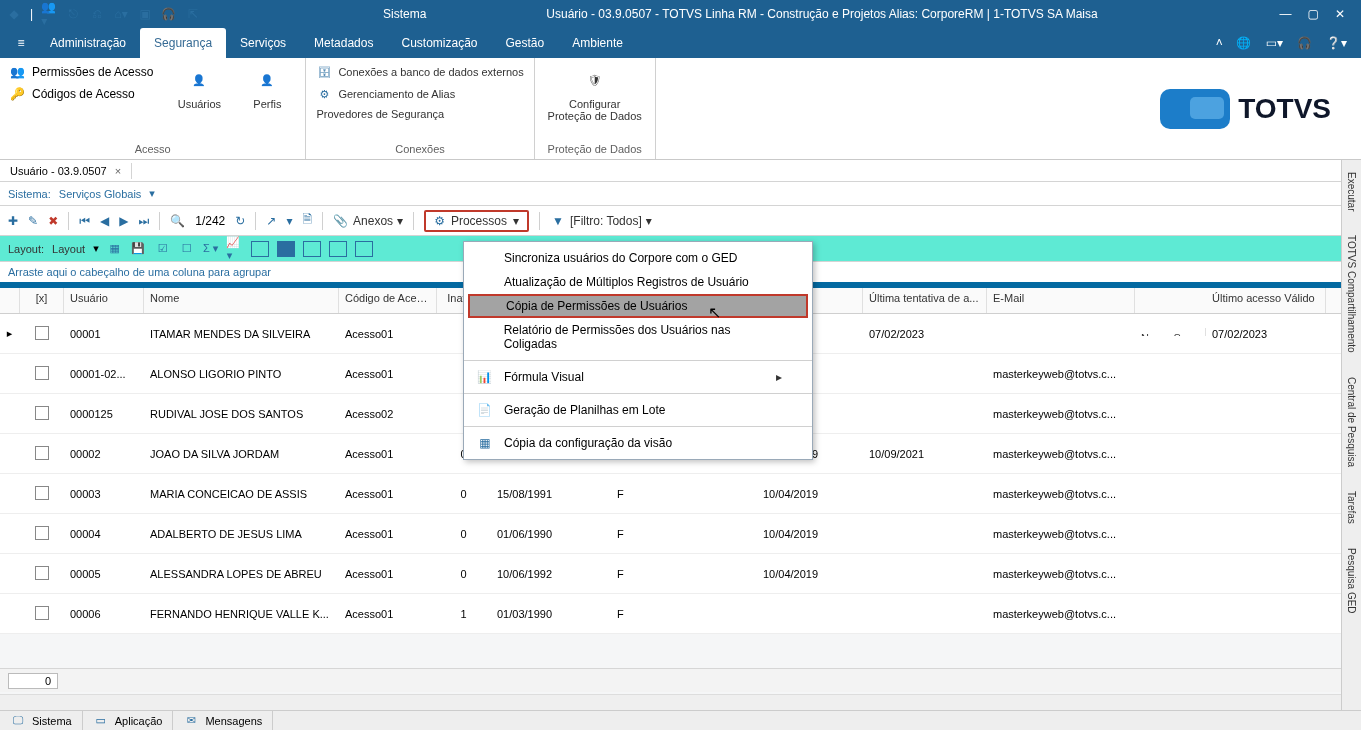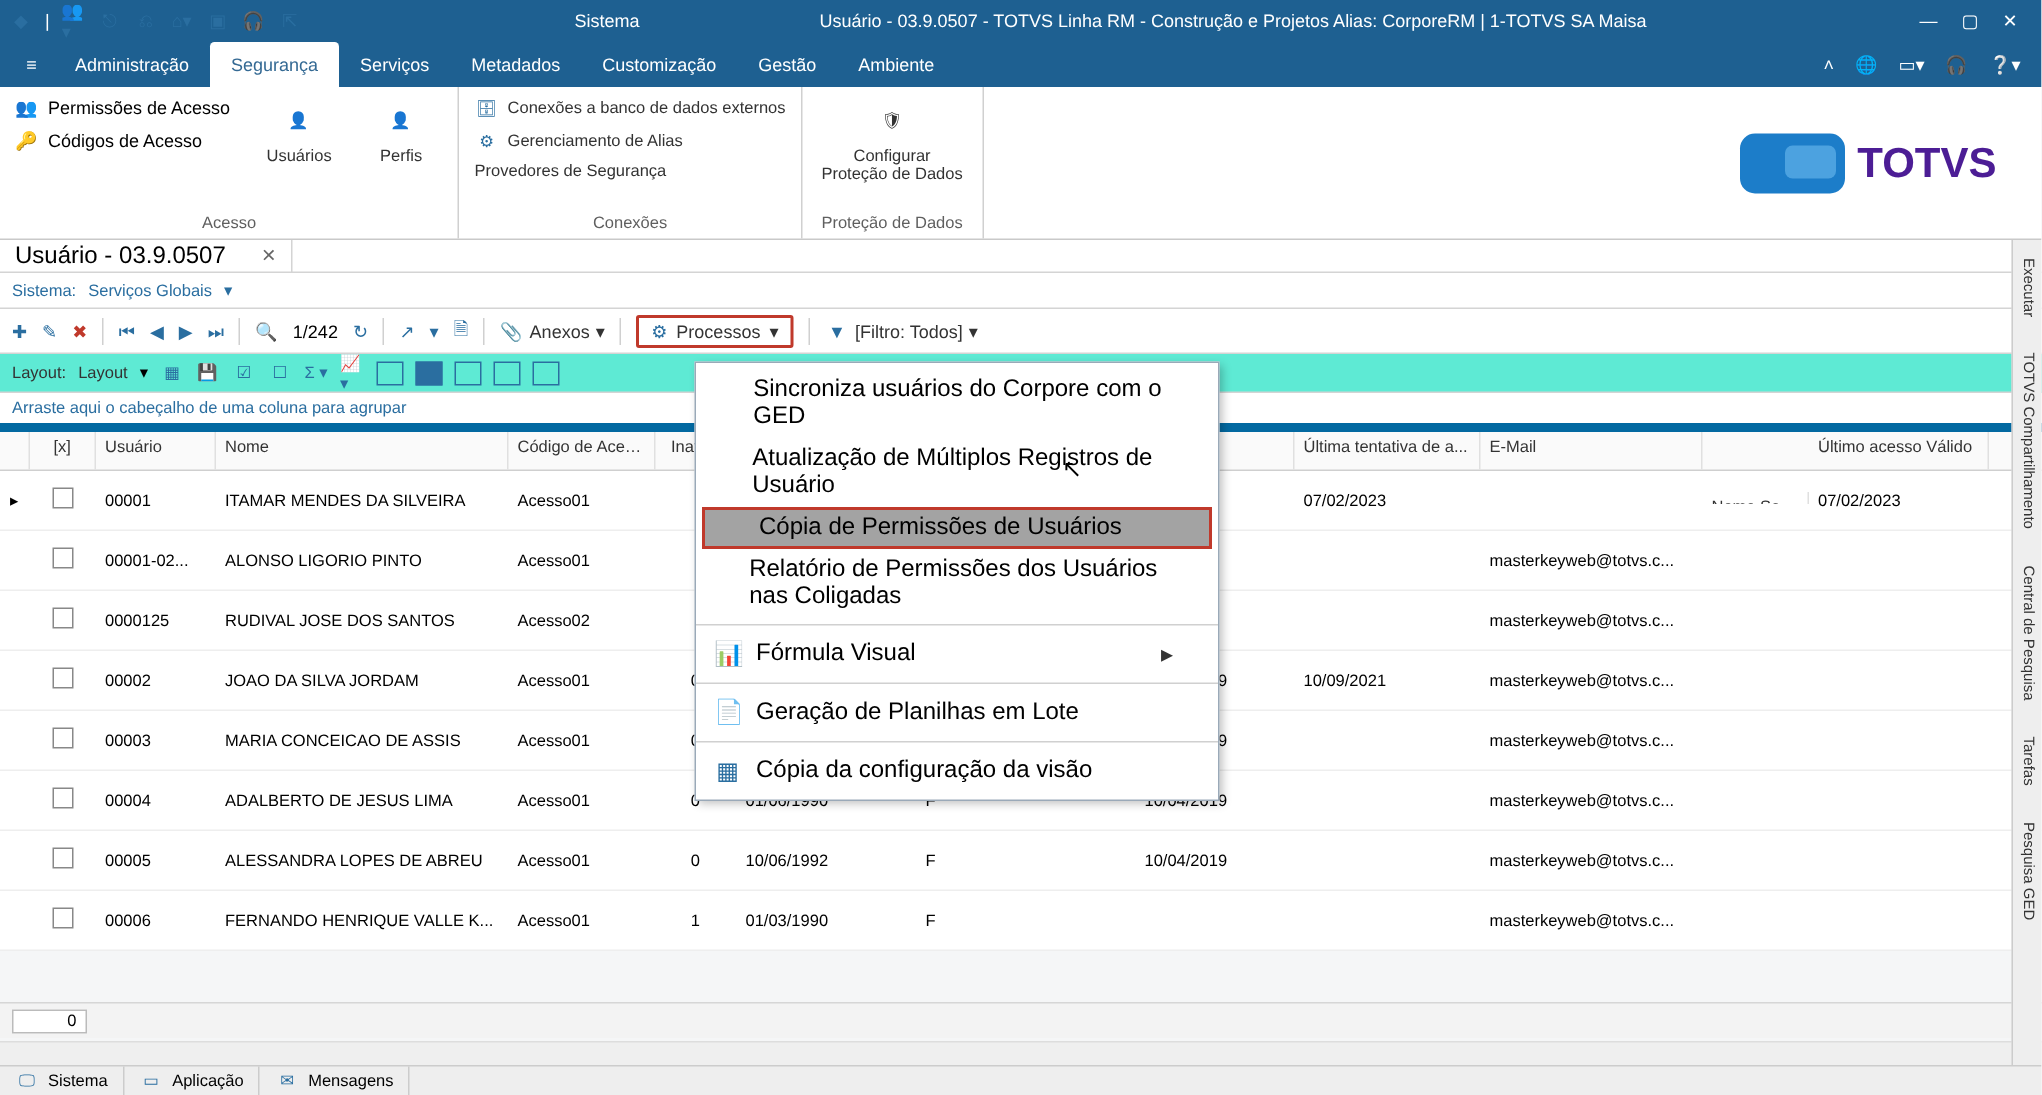--- a/index.html
+++ b/index.html
@@ -20,23 +20,23 @@
   .rgroup .label { text-align: center; font-size: 11px; color: #5f5f5f; padding: 2px 0 4px; }
   .rbtn-v { display: flex; flex-direction: column; align-items: center; gap: 2px; width: 56px; text-align:center; font-size: 11px; color: #333; cursor: pointer; }
   .rbtn-v .ico { width: 32px; height: 32px; display:flex; align-items:center; justify-content:center; }
   .rlist { display: flex; flex-direction: column; gap: 6px; font-size: 11px; color: #333; }
   .rlist .it { display: flex; align-items: center; gap: 6px; cursor: pointer; }
   .acesso-left { display: flex; flex-direction: column; gap: 6px; padding-right: 6px; }
   .acesso-left .it { display: flex; align-items: center; gap: 6px; }
   .logo { margin-left: auto; display: flex; align-items: center; padding: 0 30px; }
   .logo-mark { width: 70px; height: 40px; background: #1c7dc9; border-radius: 10px; margin-right: 8px; position: relative; }
   .logo-mark::after { content: ""; position: absolute; right: 6px; top: 8px; width: 34px; height: 22px; background: #4ca2e0; border-radius: 5px; }
-  .logo-text { color: #4c1d95; font-weight: 600; font-size: 28px; letter-spacing: 0px; }
+  .logo-text { color: #0f172a; font-weight: 600; font-size: 28px; letter-spacing: 0px; }
   .tab-strip { height: 22px; background: #fff; display: flex; align-items: center; border-bottom: 1px solid #d4d4d4; }
-  .doc-tab { padding: 2px 10px; border-right: 1px solid #d4d4d4; display: flex; align-items: flex-end; gap: 24px; font-size: 16px; }
+  .doc-tab { padding: 2px 10px; border-right: 1px solid #d4d4d4; display: flex; align-items: flex-end; gap: 8px; font-size: 11px; }
   .doc-tab .x { color: #666; cursor: pointer; }
   .sistema-row { height: 24px; background: #fff; display: flex; align-items: center; gap: 8px; padding: 0 8px; border-bottom: 1px solid #d4d4d4; font-size: 11px; }
   .sistema-row .k { color: #2a6ea0; }
   .toolbar { height: 30px; background: #fff; display: flex; align-items: center; gap: 10px; padding: 0 8px; border-bottom: 1px solid #d4d4d4; }
   .tbtn { display: flex; align-items: center; gap: 4px; color: #2a6ea0; cursor: pointer; }
   .tbtn.red { color: #c0392b; }
   .tbtn.dark { color: #333; }
   .sep { width: 1px; height: 18px; background: #d0d0d0; }
   .pager { display: flex; align-items: center; gap: 4px; }
   .processos { border: 2px solid #c0392b; border-radius: 2px; padding: 2px 8px; display: flex; align-items: center; gap: 6px; color: #333; }
@@ -59,21 +59,21 @@
   .w-cod { width: 98px; }
   .w-ina { width: 54px; text-align:center; }
   .w-dt { width: 120px; }
   .w-sex { width: 146px; }
   .w-val { width: 106px; }
   .w-tent { width: 124px; }
   .w-email { width: 148px; }
   .w-ns { width: 71px; margin-top: 40px; }
   .w-ult { width: 120px; }
   .menu-popup { position: absolute; left: 463px; top: 241px; width: 350px; background: #fff; border: 1px solid #9aa9b8; box-shadow: 2px 2px 6px rgba(0,0,0,.25); z-index: 50; padding: 4px 0; }
-  .menu-popup .mi { display: flex; align-items: center; gap: 10px; padding: 5px 30px 5px 12px; cursor: pointer; font-size: 16px; }
+  .menu-popup .mi { display: flex; align-items: center; gap: 10px; padding: 5px 30px 5px 12px; cursor: pointer; font-size: 12px; }
   .menu-popup .mi.hover { background: #a3a3a3; }
   .menu-popup .mi.hl { border: 2px solid #c0392b; margin: 0 4px; padding: 3px 26px 3px 8px; }
   .menu-popup hr { border: none; border-top: 1px solid #d0d0d0; margin: 4px 0; }
   .mi .mico { width: 18px; text-align: center; color: #2a6ea0; }
   .mi .arrow { margin-left: auto; color: #333; }
   .status-row { position: absolute; bottom: 38px; left: 0; right: 0; height: 24px; background: #f3f3f3; display: flex; align-items: center; padding: 0 8px; border-top: 1px solid #d6d6d6; }
   .cnt-box { width: 50px; border: 1px solid #bbb; background: #fff; text-align: right; padding: 1px 6px; font-size: 11px; }
   .scroll-x { position: absolute; bottom: 20px; left: 0; right: 0; height: 16px; background: #efefef; border-top: 1px solid #ddd; }
   .footer-tabs { position: absolute; bottom: 0; left: 0; right: 0; height: 20px; background: #eee; border-top: 1px solid #ccc; display: flex; align-items: stretch; }
   .ftab { padding: 2px 10px; border-right: 1px solid #ccc; display: flex; align-items: center; gap: 6px; font-size: 11px; cursor: pointer; }

